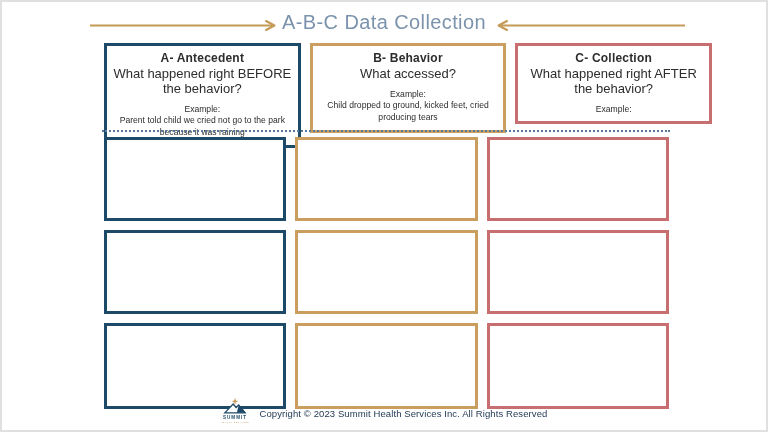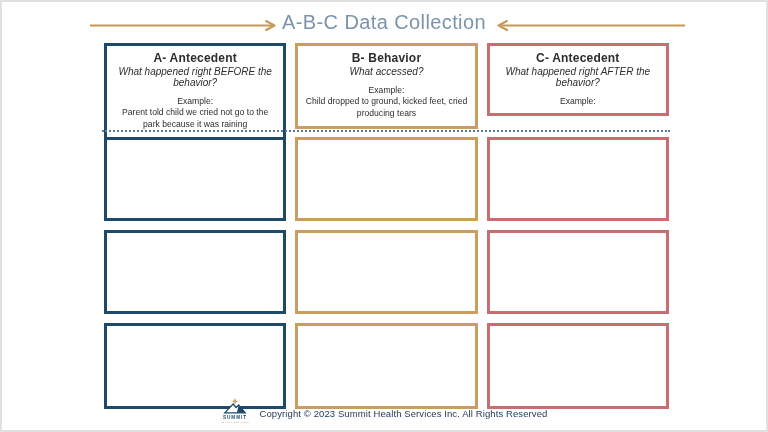--- a/index.html
+++ b/index.html
@@ -25,35 +25,35 @@
     letter-spacing: 0.4px;
     color: #7b93ac;
   }
   .arrow { position: absolute; top: 16px; }
   .arrow-left  { left: 87px; }
   .arrow-right { left: 490px; }
 
   
   .headers {
     position: absolute;
-    top: 41px; left: 102px; width: 565px;
+    top: 41px; left: 102px; width: 608px;
     display: grid;
     grid-template-columns: 1fr 1fr 1fr;
     gap: 9px;
     align-items: start;
   }
   .header-box {
     background: #ffffff;
     border: 3px solid #000;
     padding: 5px 6px 7px 6px;
     text-align: center;
     color: #2d2d2d;
   }
   .hb-title { font-size: 12px; font-weight: 700; letter-spacing: 0.2px; }
-  .hb-question { font-size: 10px; margin-top: 1px; font-style: italic; }
+  .hb-question { font-size: 13px; margin-top: 1px; }
   .hb-example-label { font-size: 8.6px; margin-top: 8px; }
   .hb-example { font-size: 8.6px; line-height: 1.35; margin-top: 1px; }
 
   
   .dotted-sep {
     position: absolute;
     top: 128px; left: 100px; width: 568px;
     border-top: 2px dotted #58799b;
   }
 
@@ -119,21 +119,21 @@
     </div>
 
     <div class="header-box" style="border-color: rgb(201, 158, 95);">
       <div class="hb-title">B- Behavior</div>
       <div class="hb-question">What accessed?</div>
       <div class="hb-example-label">Example:</div>
       <div class="hb-example">Child dropped to ground, kicked feet, cried producing tears</div>
     </div>
 
     <div class="header-box" style="border-color: rgb(199, 111, 112);">
-      <div class="hb-title">C- Antecedent</div>
+      <div class="hb-title">C- Collection</div>
       <div class="hb-question">What happened right AFTER the behavior?</div>
       <div class="hb-example-label">Example:</div>
     </div>
 
   </div>
 
   <div class="dotted-sep"></div>
 
   <div class="entry-grid">
       <div class="cell" style="border-color: rgb(29, 74, 104);"></div>

